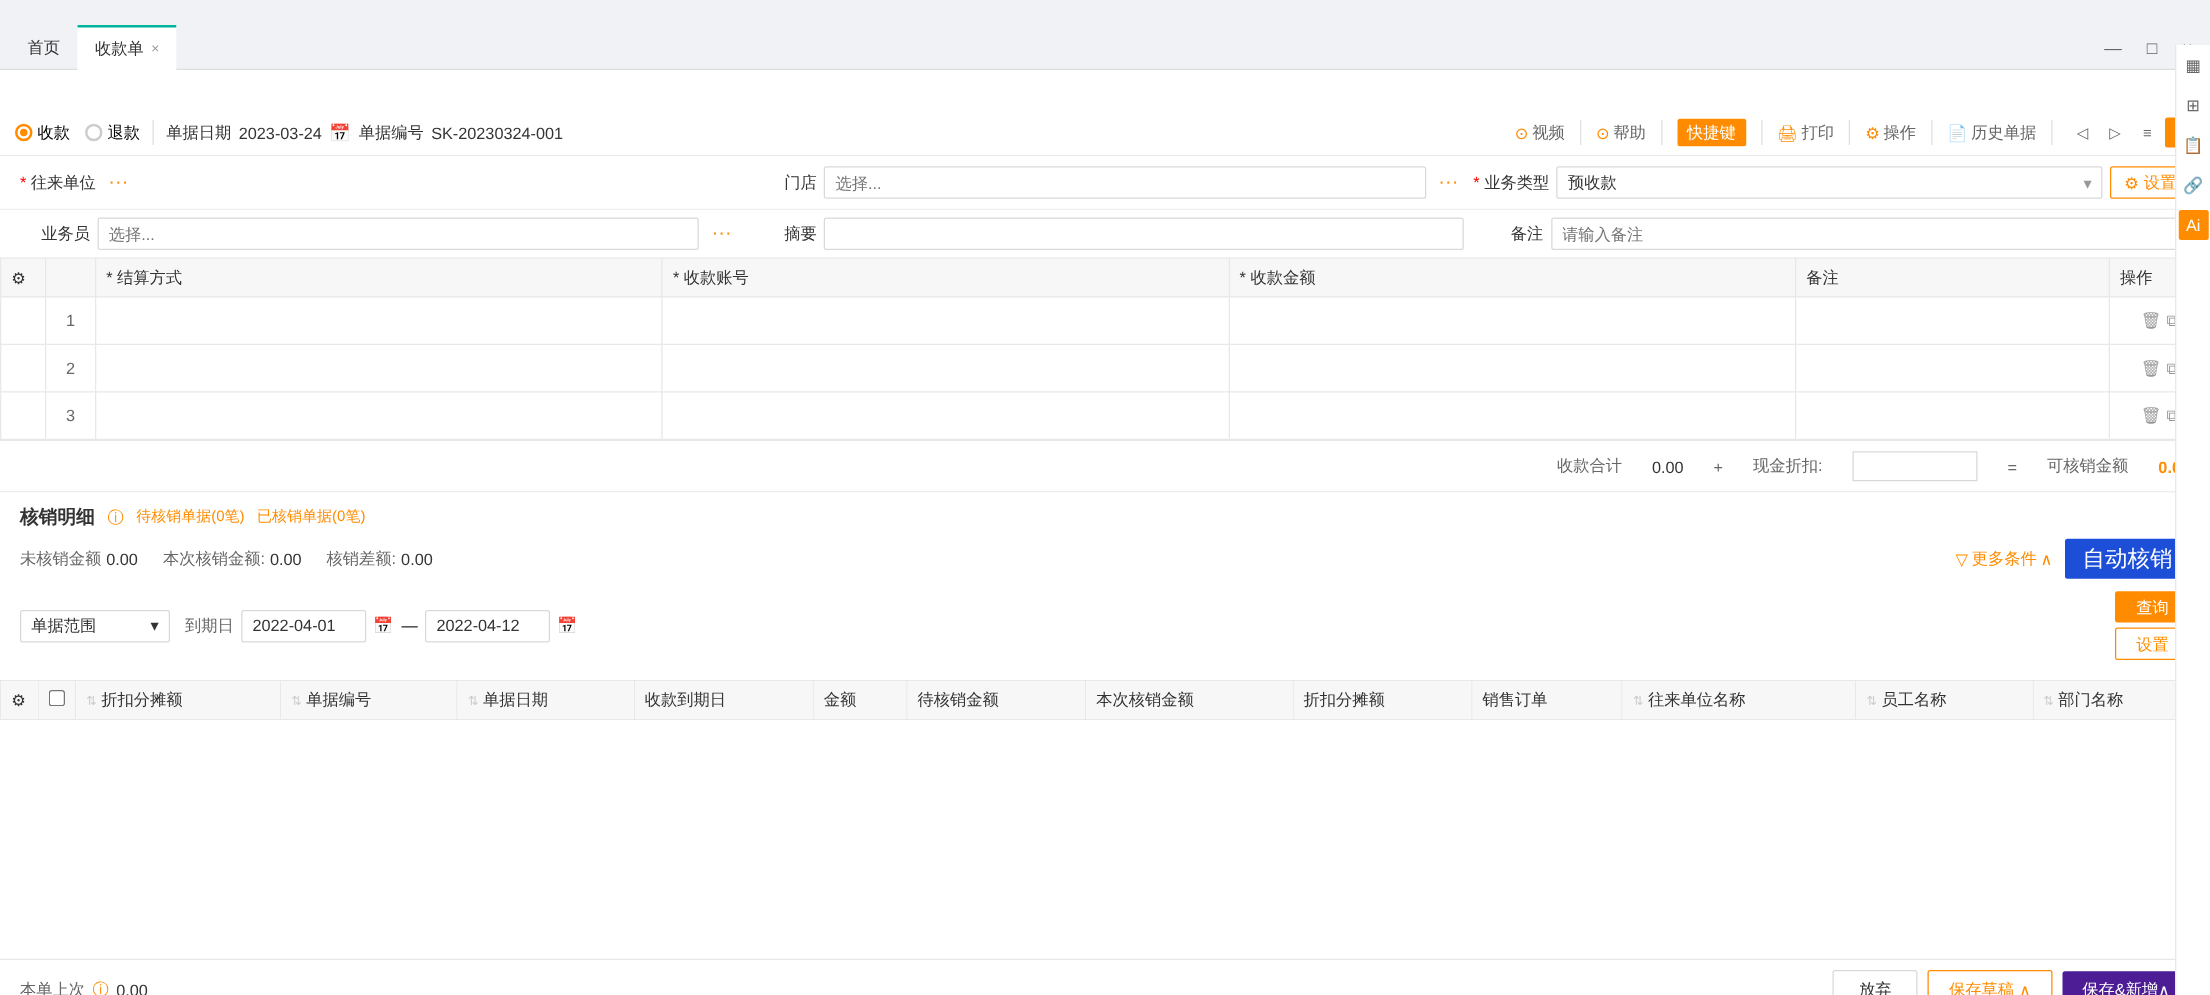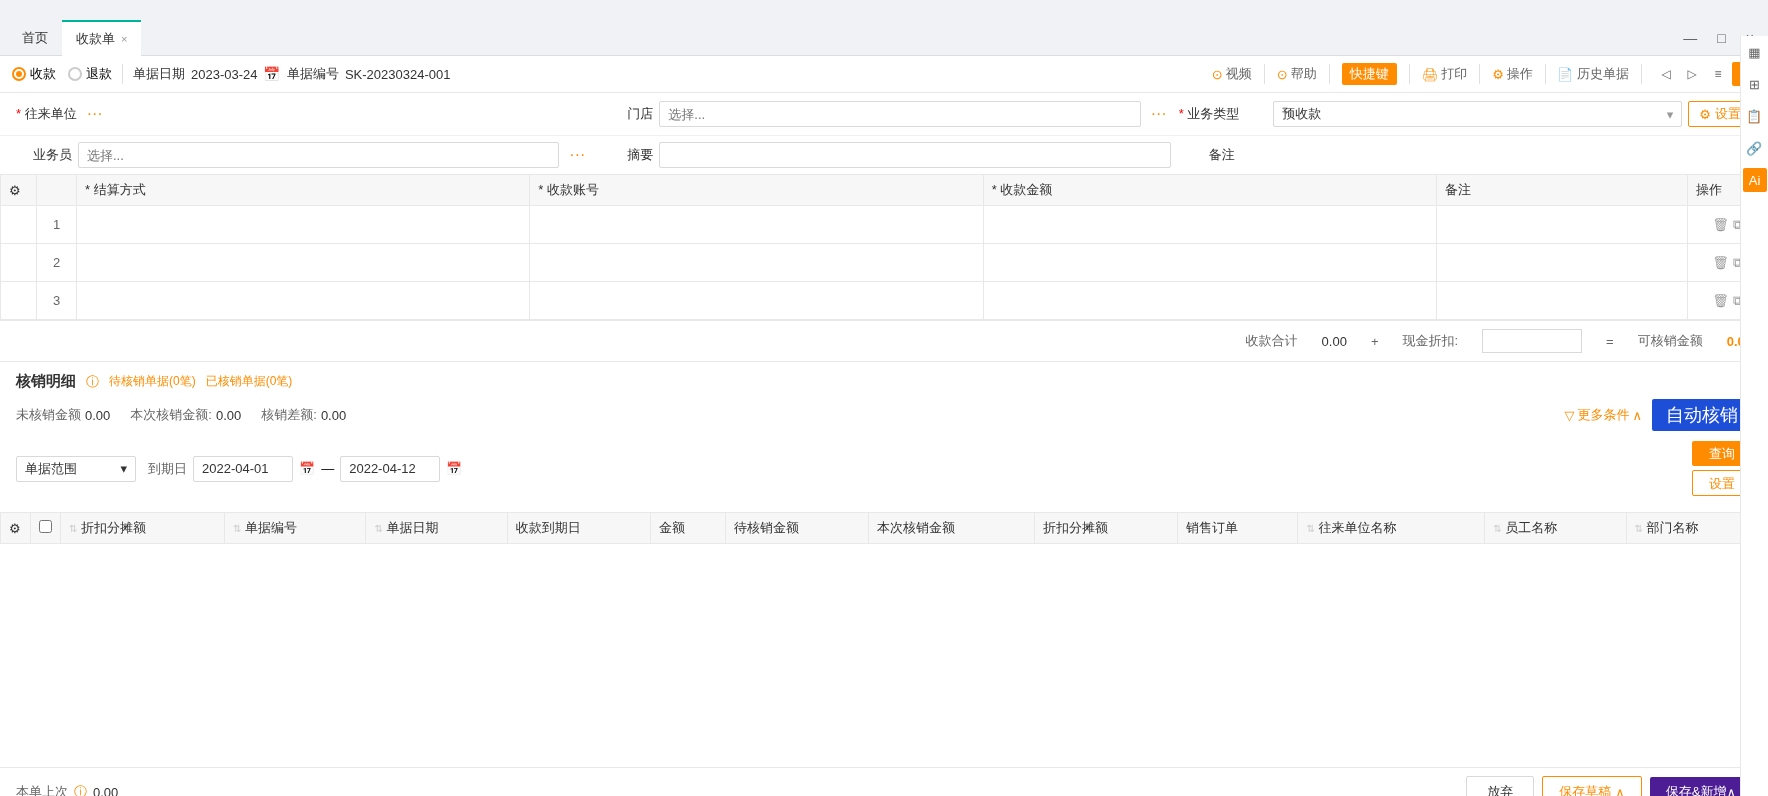--- a/index.html
+++ b/index.html
@@ -20,21 +20,21 @@
     .tab-close { color: #999; font-size: 11px; cursor: pointer; }
     .tab-bar-right { margin-left: auto; display: flex; align-items: center; gap: 8px; }
     .win-btn { cursor: pointer; color: #666; font-size: 14px; padding: 2px 6px; }
 
     
     .main-container { background: #fff; height: calc(796px - 36px); display: flex; flex-direction: column; }
 
     
     .toolbar {
       display: flex; align-items: center; padding: 6px 12px; background: #fff;
-      border-bottom: 1px solid #e8e8e8; gap: 6px; flex-shrink: 0;
+      border-bottom: 1px solid #e8e8e8; gap: 6px; flex-shrink: 0; margin-top: 32px;
     }
     .radio-group { display: flex; align-items: center; gap: 12px; }
     .radio-item { display: flex; align-items: center; gap: 4px; cursor: pointer; }
     .radio-dot { width: 14px; height: 14px; border-radius: 50%; border: 2px solid #ccc; display: flex; align-items: center; justify-content: center; }
     .radio-dot.active { border-color: #ff8c00; }
     .radio-dot.active::after { content: ''; width: 6px; height: 6px; border-radius: 50%; background: #ff8c00; }
     .divider-v { width: 1px; height: 20px; background: #e0e0e0; margin: 0 4px; }
     .field-label { color: #333; white-space: nowrap; }
     .date-val { color: #333; }
     .cal-icon { color: #ff8c00; cursor: pointer; font-size: 14px; }
@@ -52,21 +52,21 @@
     }
     .form-row { display: flex; align-items: center; gap: 6px; }
     .form-label { color: #333; white-space: nowrap; min-width: 56px; text-align: right; }
     .form-input {
       flex: 1; border: 1px solid #d9d9d9; border-radius: 2px; padding: 3px 8px; color: #bbb;
       outline: none; height: 26px; font-size: 13px;
     }
     .more-btn { color: #ff8c00; cursor: pointer; font-size: 16px; padding: 0 4px; }
     .form-select {
       flex: 1; border: 1px solid #d9d9d9; border-radius: 2px; padding: 3px 8px;
-      height: 26px; display: flex; align-items: center; justify-content: space-between; cursor: pointer; margin-left: 28px;
+      height: 26px; display: flex; align-items: center; justify-content: space-between; cursor: pointer;
     }
     .select-val { color: #333; }
     .select-arrow { color: #999; }
     .settings-btn {
       background: #fff; border: 1px solid #ff8c00; color: #ff8c00; padding: 3px 10px;
       border-radius: 2px; cursor: pointer; display: flex; align-items: center; gap: 4px; height: 26px;
     }
 
     .form-row2 { display: grid; grid-template-columns: 1fr 1fr 1fr; gap: 8px; padding: 6px 16px; flex-shrink: 0; }
 
@@ -285,20 +285,21 @@
       <span class="form-label">业务员</span>
       <input class="form-input" placeholder="选择..." style="">
       <span class="more-btn">···</span>
     </div>
     <div class="form-row">
       <span class="form-label">摘要</span>
       <input class="form-input" style="">
     </div>
     <div class="form-row">
       <span class="form-label">备注</span>
+      <input class="form-input" placeholder="请输入备注" style="">
     </div>
   </div>
 
   <div class="table-section">
     <table class="data-table">
       <thead>
         <tr>
           <th class="gear-col">⚙</th>
           <th></th>
           <th><span>* 结算方式</span></th>

